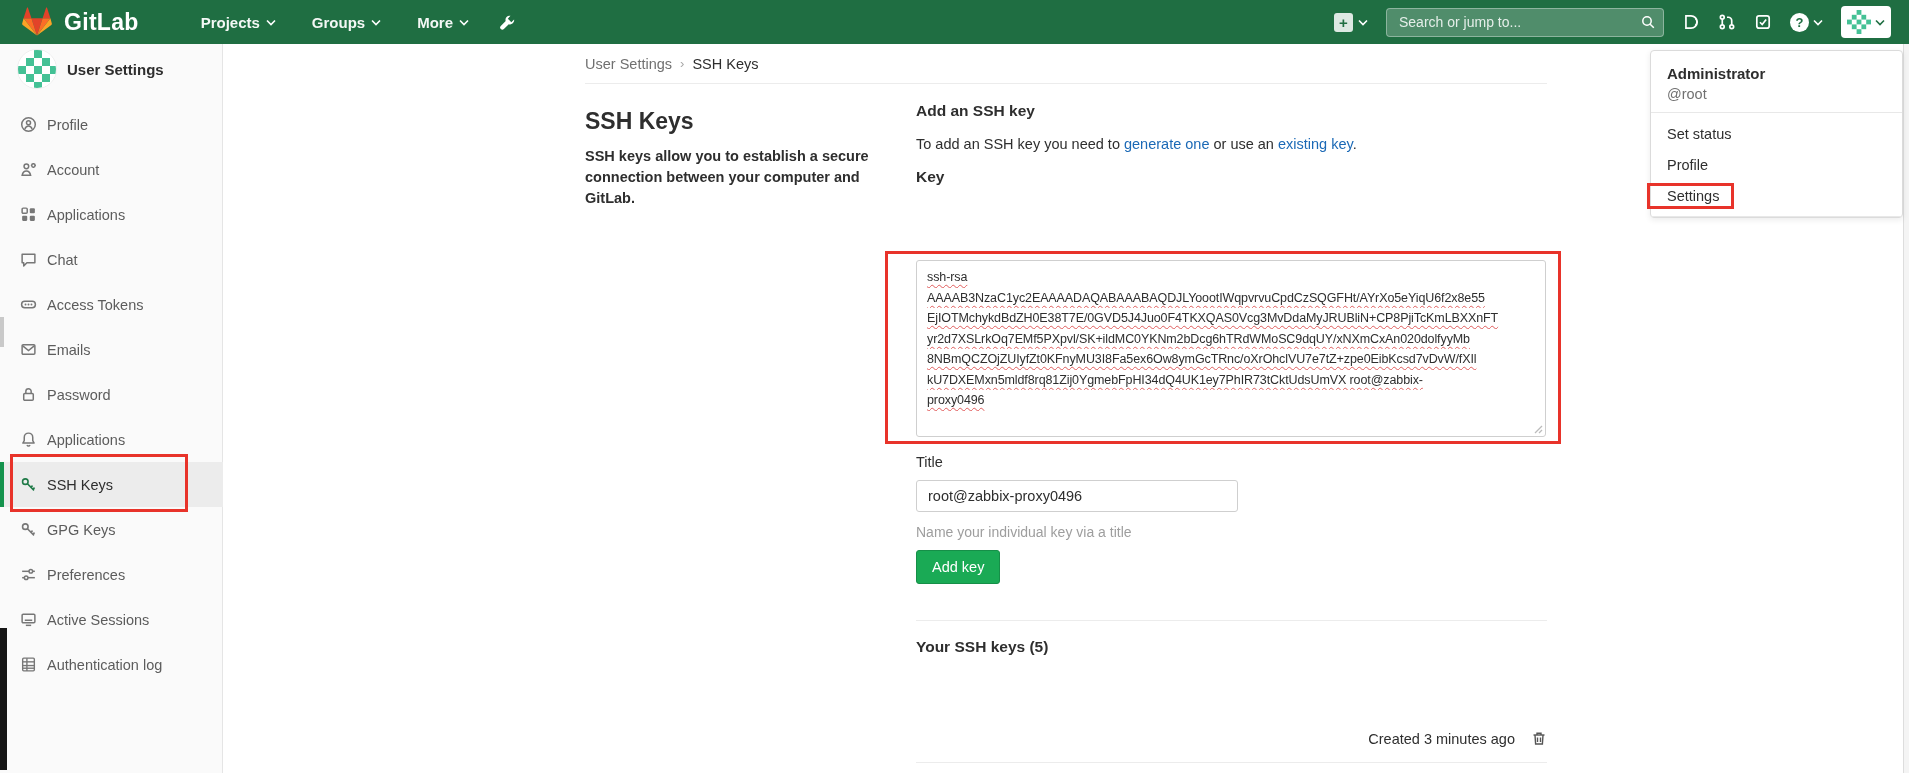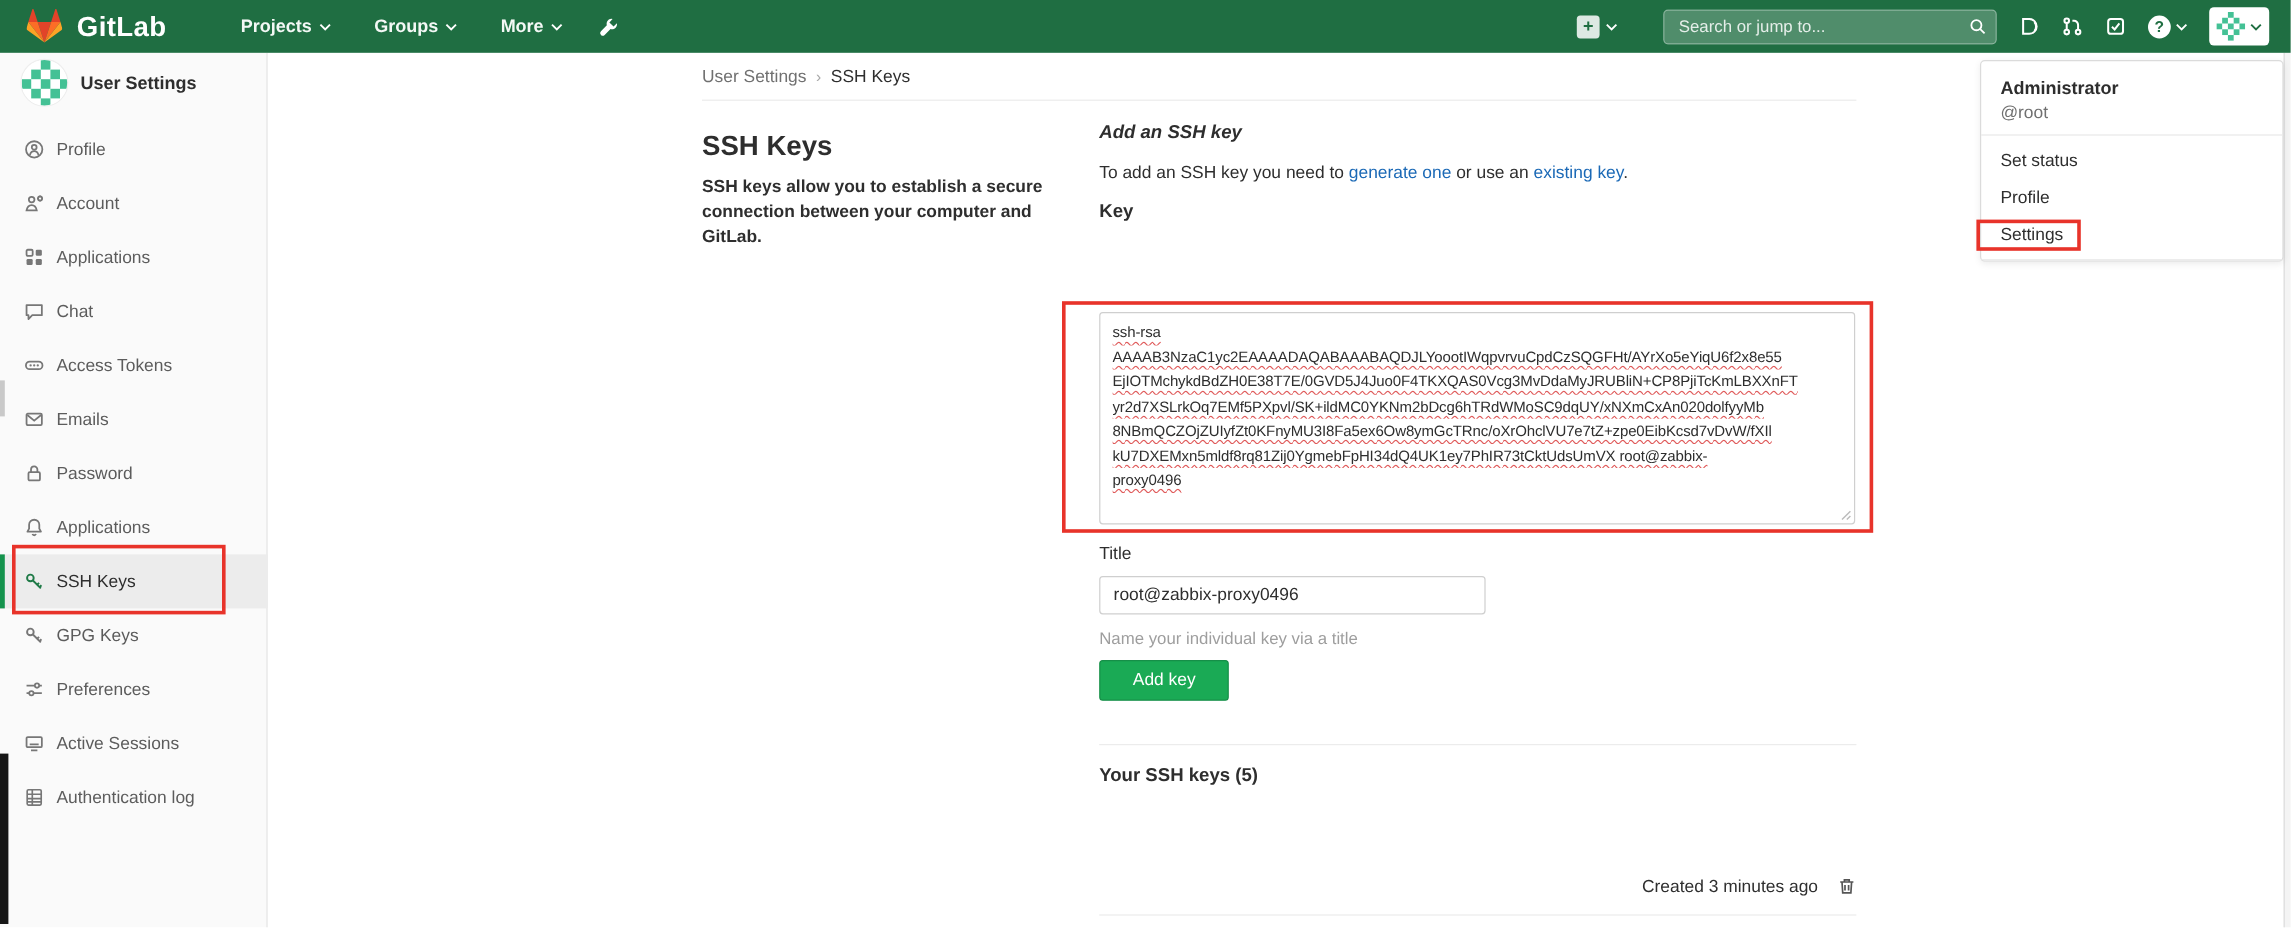--- a/index.html
+++ b/index.html
@@ -14,21 +14,21 @@
   .brand{display:flex;align-items:center;gap:12px;margin-right:62px;}
   .brand-name{color:#fff;font-size:23px;font-weight:600;letter-spacing:.3px;}
   .topnav{display:flex;align-items:center;gap:36px;}
   .topnav-item{display:flex;align-items:center;gap:6px;color:rgba(255,255,255,.95);
     font-size:15px;font-weight:600;cursor:pointer;}
   .wrench-btn{margin-left:30px;display:flex;align-items:center;cursor:pointer;}
   .top-right{margin-left:auto;display:flex;align-items:center;gap:18px;}
   .plus-group{display:flex;align-items:center;gap:5px;cursor:pointer;}
   .plus-tile{width:19px;height:19px;border-radius:3px;background:rgba(255,255,255,.85);
     color:#1f6e42;font-size:15px;font-weight:700;display:flex;align-items:center;justify-content:center;line-height:1;}
-  .search-wrap{position:relative;margin-left:20px;}
+  .search-wrap{position:relative;}
   .search-input{width:278px;height:29px;border:1px solid rgba(255,255,255,.35);border-radius:4px;
     background:rgba(255,255,255,.22);color:#fff;font-size:14px;padding:0 30px 0 12px;outline:none;
     font-family:"Liberation Sans",sans-serif;}
   .search-input::placeholder{color:rgba(255,255,255,.85);}
   .search-icon{position:absolute;right:8px;top:6px;}
   .icon-btn{display:flex;align-items:center;cursor:pointer;}
   .help-group{display:flex;align-items:center;gap:4px;cursor:pointer;}
   .help-circle{width:19px;height:19px;border-radius:50%;background:#fff;color:#1f6e42;
     font-weight:700;font-size:13px;display:flex;align-items:center;justify-content:center;}
   .avatar-btn{width:50px;height:32px;background:#fff;border-radius:4px;display:flex;
@@ -64,21 +64,21 @@
     padding:6px 10px;overflow:hidden;cursor:text;position:relative;}
   .key-line{font-size:12.5px;line-height:20.5px;letter-spacing:-0.1px;white-space:nowrap;overflow:hidden;
     text-decoration:underline;text-decoration-style:wavy;text-decoration-color:#e05c5c;
     text-decoration-thickness:1px;text-underline-offset:3px;color:#2e2e2e;}
   .resize-handle{position:absolute;right:2px;bottom:2px;}
   .lbl{position:absolute;left:0;font-size:14.5px;font-weight:400;}
   .title-input{position:absolute;left:0;top:436px;width:322px;height:32px;border:1px solid #cfcfcf;
     border-radius:3px;font-size:14.5px;padding:0 11px;color:#2e2e2e;outline:none;
     font-family:"Liberation Sans",sans-serif;}
   .hint{position:absolute;left:0;top:480px;font-size:14px;color:#9e9e9e;}
-  .add-btn{position:absolute;left:0;top:506px;height:34px;padding:0 27px;background:#1aaa55;
+  .add-btn{position:absolute;left:0;top:506px;height:34px;padding:0 15px;background:#1aaa55;
     border:1px solid #168f48;border-radius:3px;color:#fff;font-size:14.5px;cursor:pointer;
     font-family:"Liberation Sans",sans-serif;}
   .divider{position:absolute;left:0;width:631px;border-top:1px solid #ececec;}
   .entry{position:absolute;left:0;top:626px;width:631px;display:flex;gap:11px;}
   .entry-text .t1{font-size:14.5px;}
   .entry-text .t1 b{font-weight:700;}
   .entry-text .t2{font-size:14px;margin-top:5px;}
   .entry-meta{position:absolute;right:0;top:686px;display:flex;align-items:center;gap:16px;}
   .created{font-size:14.5px;color:#2e2e2e;}
   .trash-btn{display:flex;cursor:pointer;}
@@ -376,21 +376,21 @@
   <div class="crumbs">
     <span class="crumb-link">User Settings</span>
     <span class="crumb-sep">›</span>
     <span class="crumb-cur">SSH Keys</span>
   </div>
 
   <h1 class="page-title">SSH Keys</h1>
   <div class="page-desc">SSH keys allow you to establish a secure connection between your computer and GitLab.</div>
 
   <div class="formcol">
-    <h4 class="h4" style="top:58px;font-style:italic;">Add an SSH key</h4>
+    <h4 class="h4" style="top:58px;">Add an SSH key</h4>
 
     <div class="intro">
       <span>To add an SSH key you need to </span><a class="link">generate one</a><span> or use an </span><a class="link">existing key</a><span>.</span>
     </div>
 
     <h4 class="h4" style="top:124px;">Key</h4>
 
     <div class="key-box-wrap">
       <div class="key-box">
         <div class="key-line">ssh-rsa</div>

